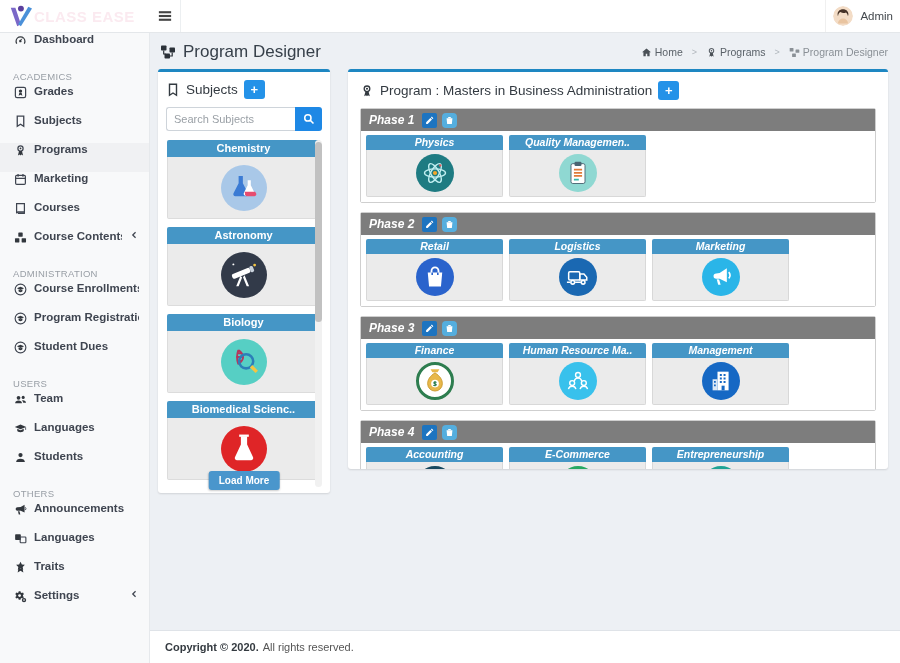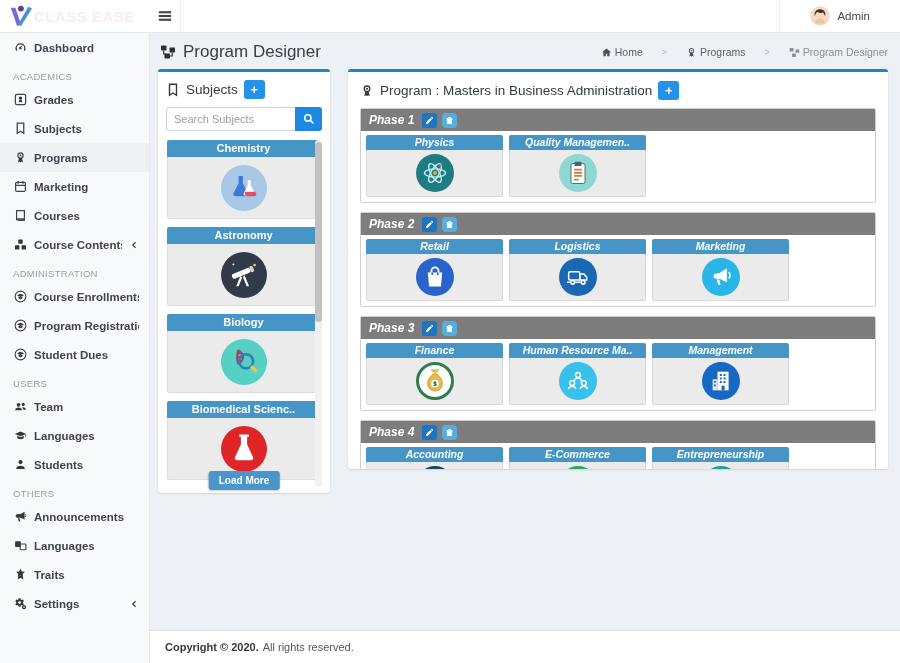--- a/index.html
+++ b/index.html
@@ -7,43 +7,43 @@
   body { font-family:"Liberation Sans", sans-serif; background:#edf0f4; color:#3a4149; }
   .app { width:900px; height:663px; display:flex; flex-direction:column; }
 
   
   .topbar { height:33px; background:#fff; border-bottom:1px solid #e4e7ea; display:flex; align-items:stretch; flex:0 0 33px; }
   .brand { width:150px; display:flex; align-items:center; padding-left:8px; gap:2px; }
   .brand-text { font-size:15px; font-weight:bold; color:#fbeaf0; letter-spacing:.5px; white-space:nowrap; }
   .hamburger { width:31px; display:flex; align-items:center; justify-content:center; border-right:1px solid #eceff1; cursor:pointer; }
   .hamburger svg { width:14px; height:14px; fill:#444; }
   .topbar-spacer { flex:1; }
-  .admin { display:flex; align-items:center; gap:7px; padding:0 30px; border-left:1px solid #f0f0f0; cursor:pointer; }
+  .admin { display:flex; align-items:center; gap:7px; padding:0 7px; border-left:1px solid #f0f0f0; cursor:pointer; }
   .admin-label { font-size:11.5px; color:#44494e; }
   .avatar { width:20px; height:20px; border-radius:50%; overflow:hidden; }
 
   
   .body-row { flex:1; display:flex; min-height:0; }
   .sidebar { width:150px; flex:0 0 150px; background:#f8f9fa; border-right:1px solid #e6e9ec; overflow:hidden; }
   .menu-section { padding:9px 13px 3px; font-size:9.5px; color:#989ea5; letter-spacing:.3px; }
-  .menu-item { height:29px; display:flex; align-items:center; gap:7px; padding:0 10px 0 13px; font-size:11.5px; font-weight:bold; color:#3f4550; cursor:pointer; }
+  .menu-item { height:29px; display:flex; align-items:flex-start; gap:7px; padding:0 10px 0 13px; font-size:11.5px; font-weight:bold; color:#3f4550; cursor:pointer; }
   .menu-item.active { background:#f0f1f3; }
   .menu-item .mi-icon { width:14px; height:14px; flex:0 0 14px; display:flex; align-items:center; justify-content:center; }
   .menu-item .mi-icon svg { width:13px; height:13px; fill:#32373d; }
   .menu-item .mi-label { flex:1; white-space:nowrap; overflow:hidden; }
   .menu-item .mi-chev { width:10px; height:10px; }
   .menu-item .mi-chev svg { width:10px; height:10px; fill:none; stroke:#3f4550; stroke-width:2; }
 
   .main { flex:1; display:flex; flex-direction:column; min-width:0; background:#edf0f4; }
 
   
   .content-header { display:flex; align-items:center; justify-content:space-between; padding:9px 12px 7px 10px; }
   .page-title { display:flex; align-items:center; gap:7px; font-size:17px; color:#37404a; }
   .page-title svg { width:16px; height:16px; fill:#2b3138; }
-  .breadcrumb { display:flex; align-items:center; gap:19px; font-size:10.5px; color:#5a6168; }
+  .breadcrumb { display:flex; align-items:center; gap:9px; font-size:10.5px; color:#5a6168; }
   .crumb { display:flex; align-items:center; gap:3px; cursor:pointer; }
   .crumb svg { width:11px; height:11px; fill:#4a5056; }
   .crumb.current { color:#8a9096; cursor:default; }
   .crumb.current svg { fill:#8a9096; }
   .crumb-sep { color:#b0b6bc; font-size:9px; }
 
   
   .content { flex:1; display:flex; align-items:flex-start; gap:18px; padding:0 12px 0 8px; min-height:0; }
   .panel { background:#fff; border-top:3px solid #1e87c2; border-radius:3px; box-shadow:0 1px 2px rgba(0,0,0,.12); }
   .subjects-panel { width:172px; flex:0 0 172px; height:424px; display:flex; flex-direction:column; padding:8px 8px 6px; position:relative; }

